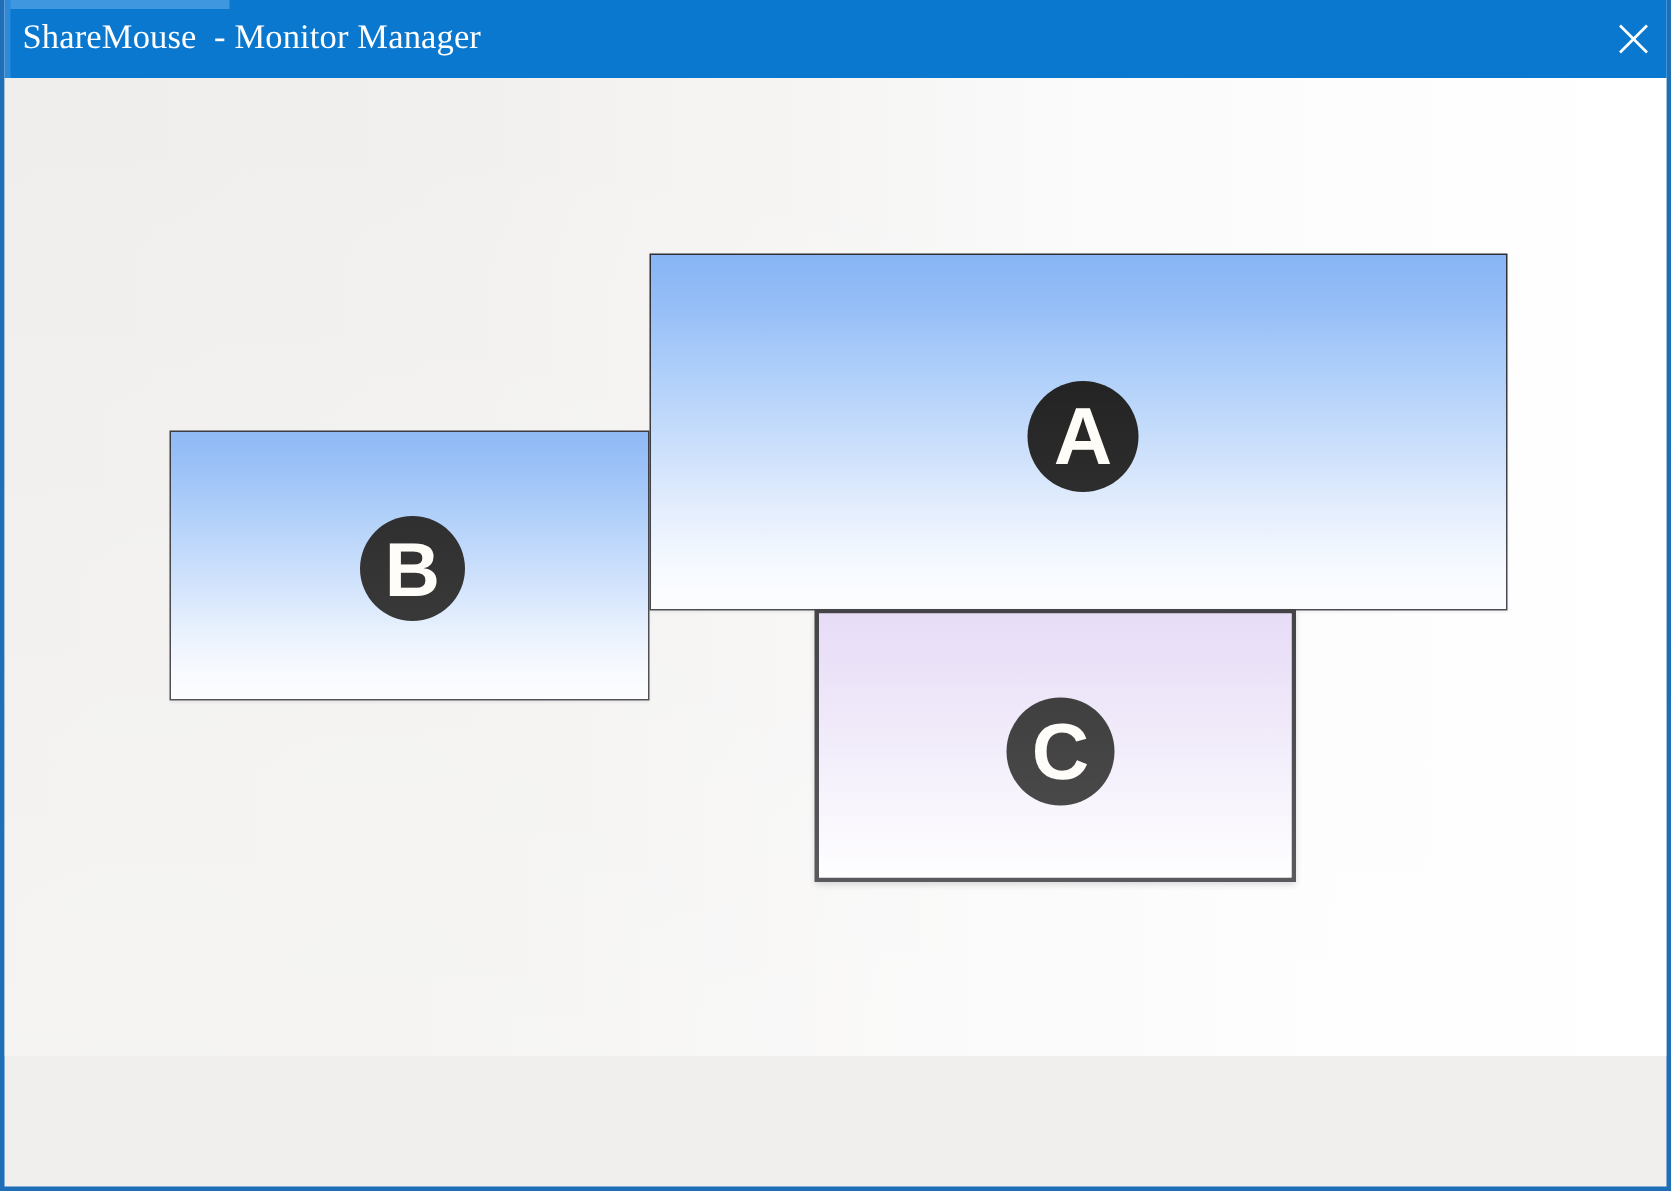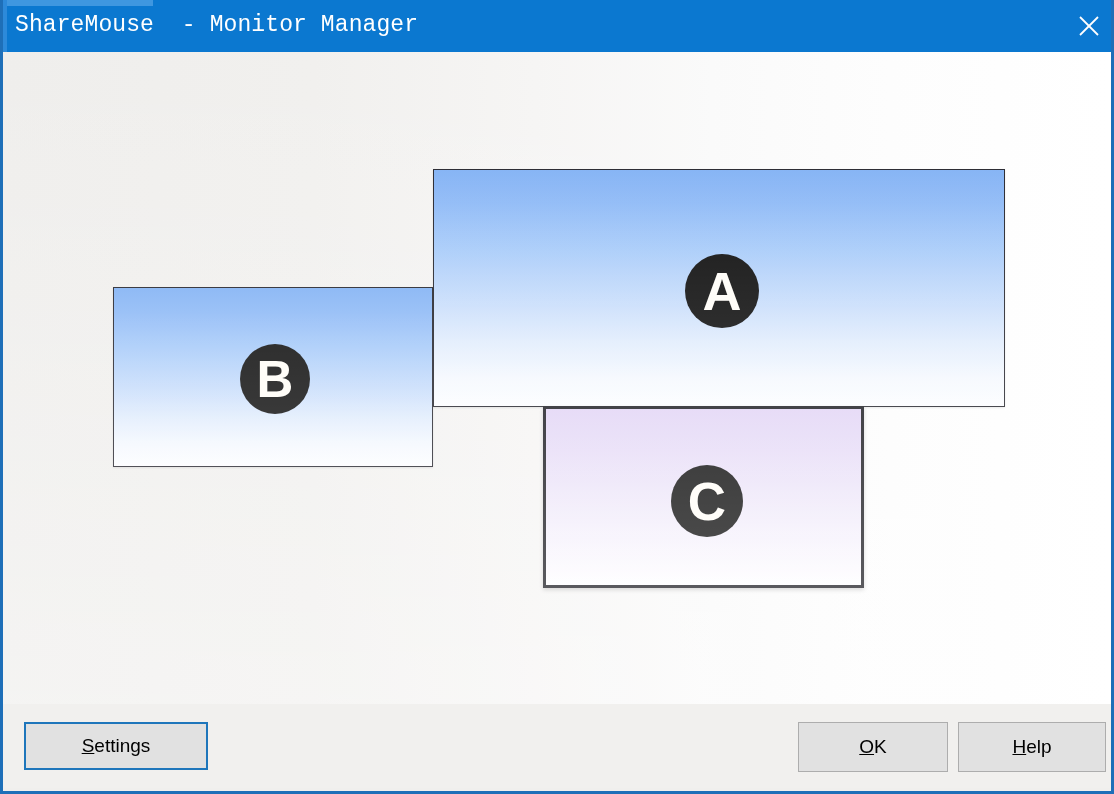--- a/index.html
+++ b/index.html
@@ -49,21 +49,21 @@
     background: #2d8ada;
   }
   .title-text {
     position: absolute;
     left: 12px;
     top: 12px;
     font-size: 23px;
     color: #ffffff;
     letter-spacing: 0.1px;
     white-space: pre;
-    font-family: Liberation Mono, monospace;
+    font-family: Liberation Serif, serif;
   }
   .close-button {
     position: absolute;
     right: 0;
     top: 0;
     width: 56px;
     height: 52px;
     display: flex;
     align-items: center;
     justify-content: center;
@@ -209,27 +209,14 @@
       <div class="badge" id="badge-B" style="width: 70px; height: 70px; font-size: 51px; left: 126px; top: 56px;">B</div>
     </div>
 
     <div class="monitor thick" id="mon-C" style="left: 540px; top: 354px; width: 321px; height: 182px;">
       <div class="screen purple"></div>
       <div class="badge" id="badge-C" style="width: 72px; height: 72px; font-size: 53px; left: 125px; top: 56px;">C</div>
     </div>
 
   </div>
 
-  <div class="buttonbar">
-    <button class="btn focused" id="btn-settings">
-      <span><u>S</u><span>ettings</span></span>
-    </button>
-
-    <button class="btn" id="btn-ok">
-      <span><u>O</u><span>K</span></span>
-    </button>
-
-    <button class="btn" id="btn-help">
-      <span><u>H</u><span>elp</span></span>
-    </button>
-  </div>
 
 </div>
 
 </body></html>

